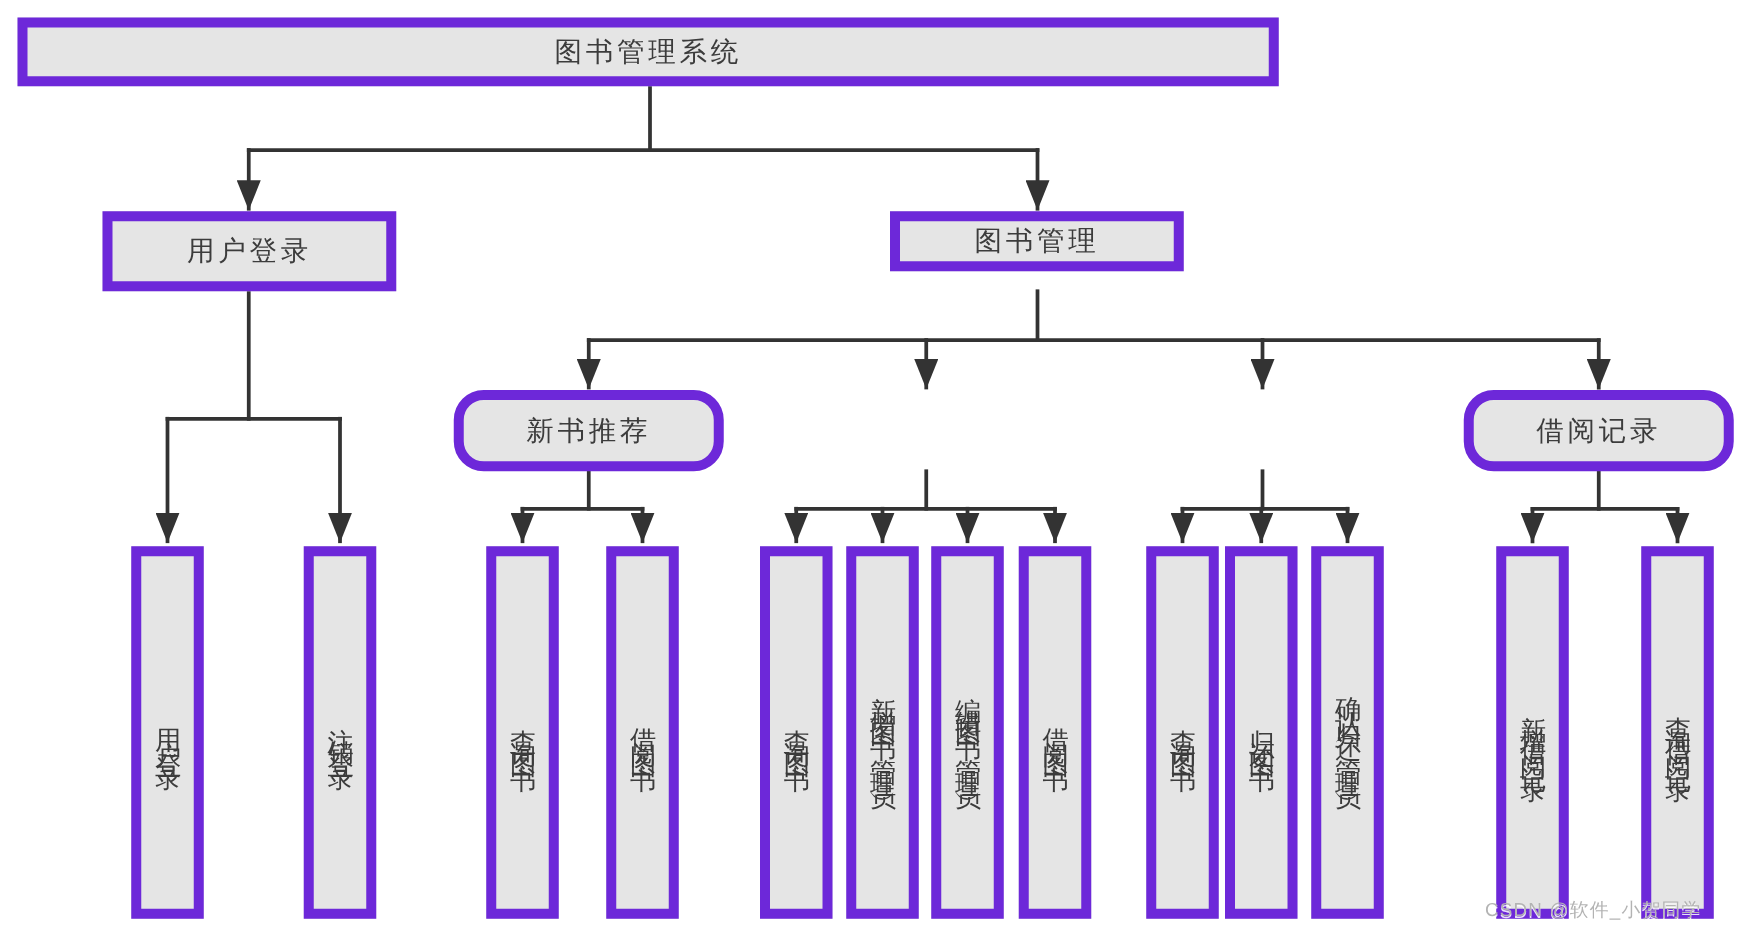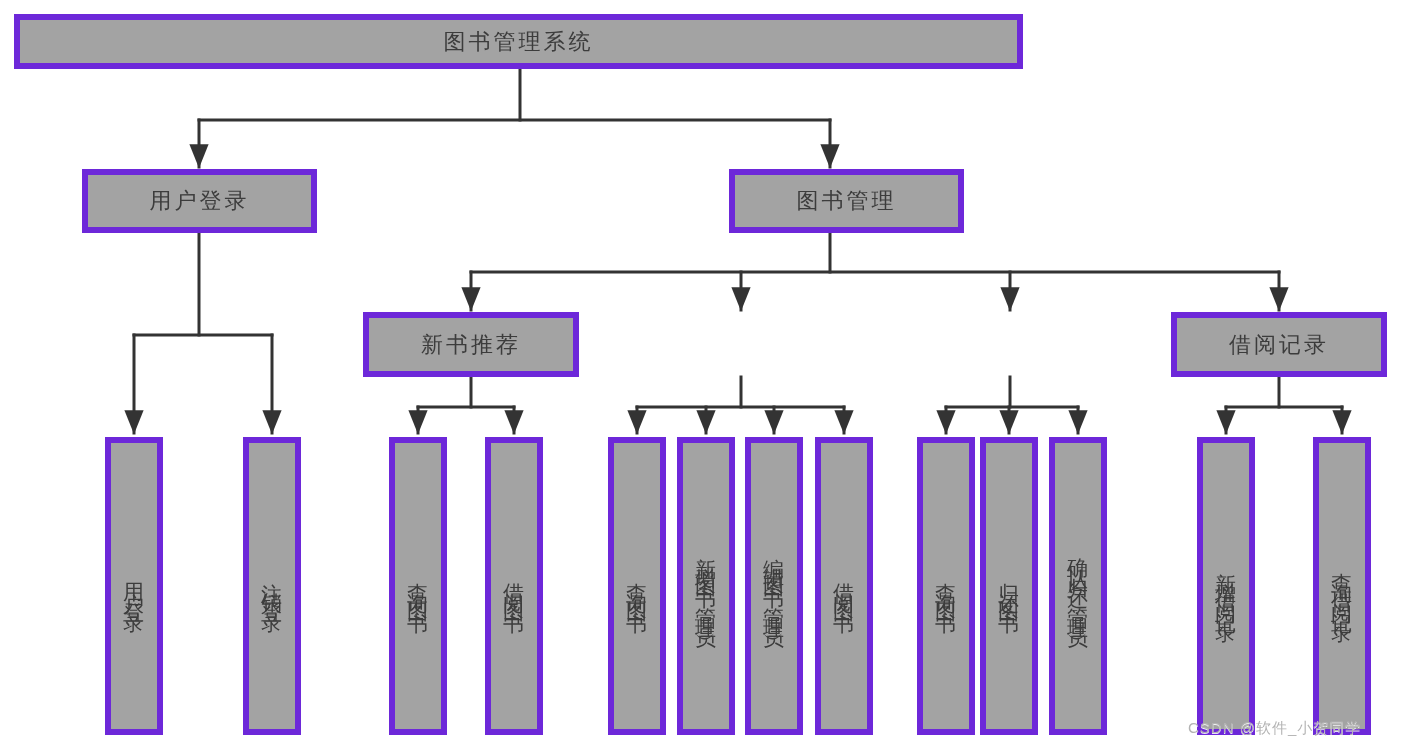--- a/index.html
+++ b/index.html
@@ -12,43 +12,43 @@
     overflow: hidden;
   }
   .wires {
     position: absolute;
     inset: 0;
     z-index: 1;
   }
   .box {
     position: absolute;
     box-sizing: border-box;
-    background: #a3a3a3;
-    border: 6px solid #6d28d9;
+    background: #e5e5e5;
+    border: 8px solid #6d28d9;
     display: flex;
     align-items: center;
     justify-content: center;
     color: #3c3c3c;
     z-index: 2;
   }
   .hbox {
     font-size: 22px;
     letter-spacing: 3px;
     white-space: nowrap;
   }
   .vbox {
     writing-mode: vertical-rl;
     font-size: 21px;
     letter-spacing: 10px;
     line-height: 1;
   }
   .root    { left: 14px;   top: 14px;  width: 1009px; height: 55px; }
   .l2a     { left: 82px;   top: 169px; width: 235px;  height: 64px; }
-  .l2b     { left: 712px;  top: 169px; width: 235px;  height: 64px; margin-left: 17px; }
-  .l3      { top: 312px; width: 216px; height: 65px; }
+  .l2b     { left: 712px;  top: 169px; width: 235px;  height: 48px; }
+  .l3      { top: 312px; width: 216px; height: 65px; border-radius: 24px; }
   .l3a     { left: 363px; }
   .l3b     { left: 633px; }
   .l3c     { left: 902px; }
   .l3d     { left: 1171px; }
   .leaf    { top: 437px; width: 58px; height: 298px; }
   .lf0  { left: 105px; }
   .lf1  { left: 243px; }
   .lf2  { left: 389px; }
   .lf3  { left: 485px; }
   .lf4  { left: 608px; }

